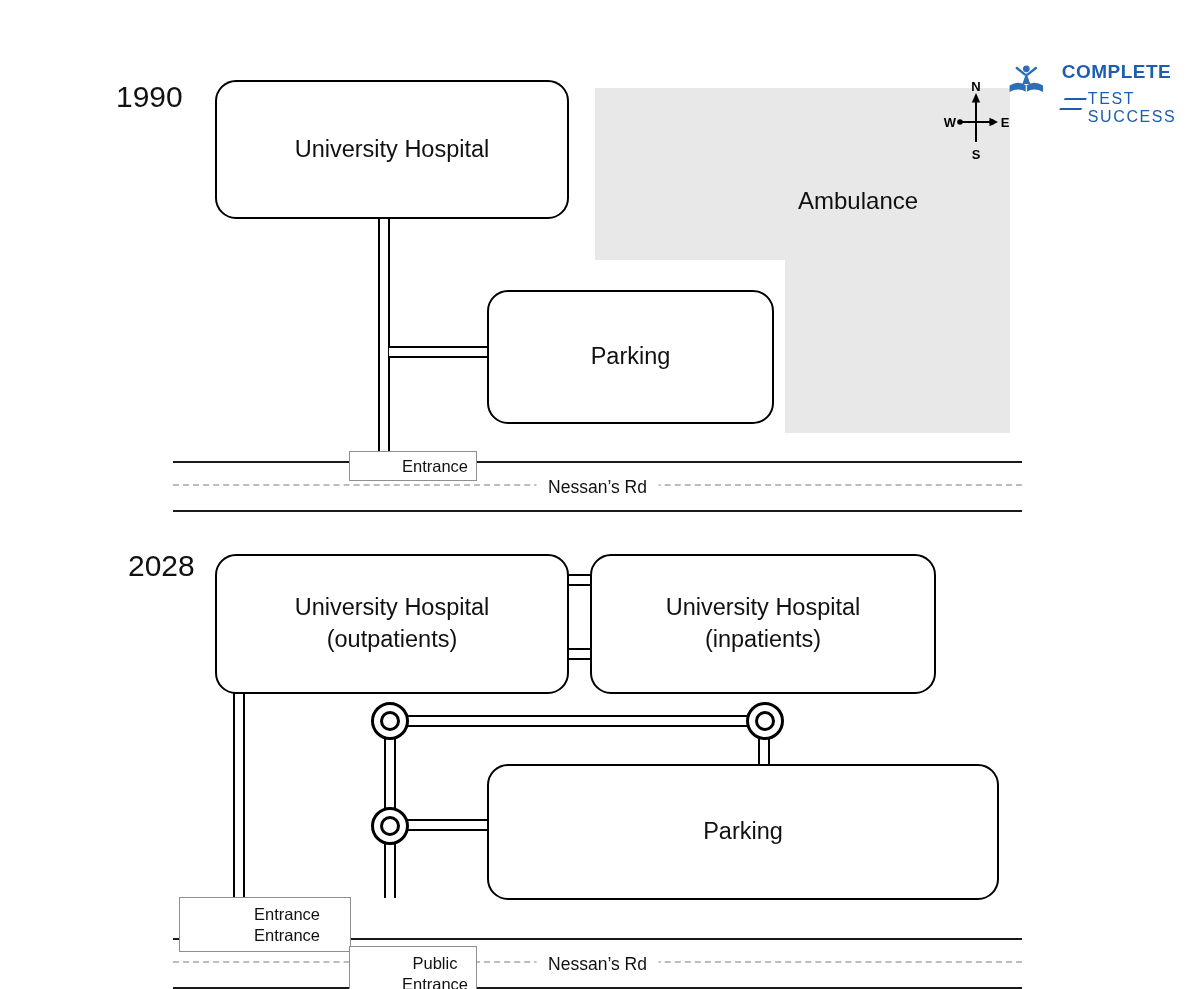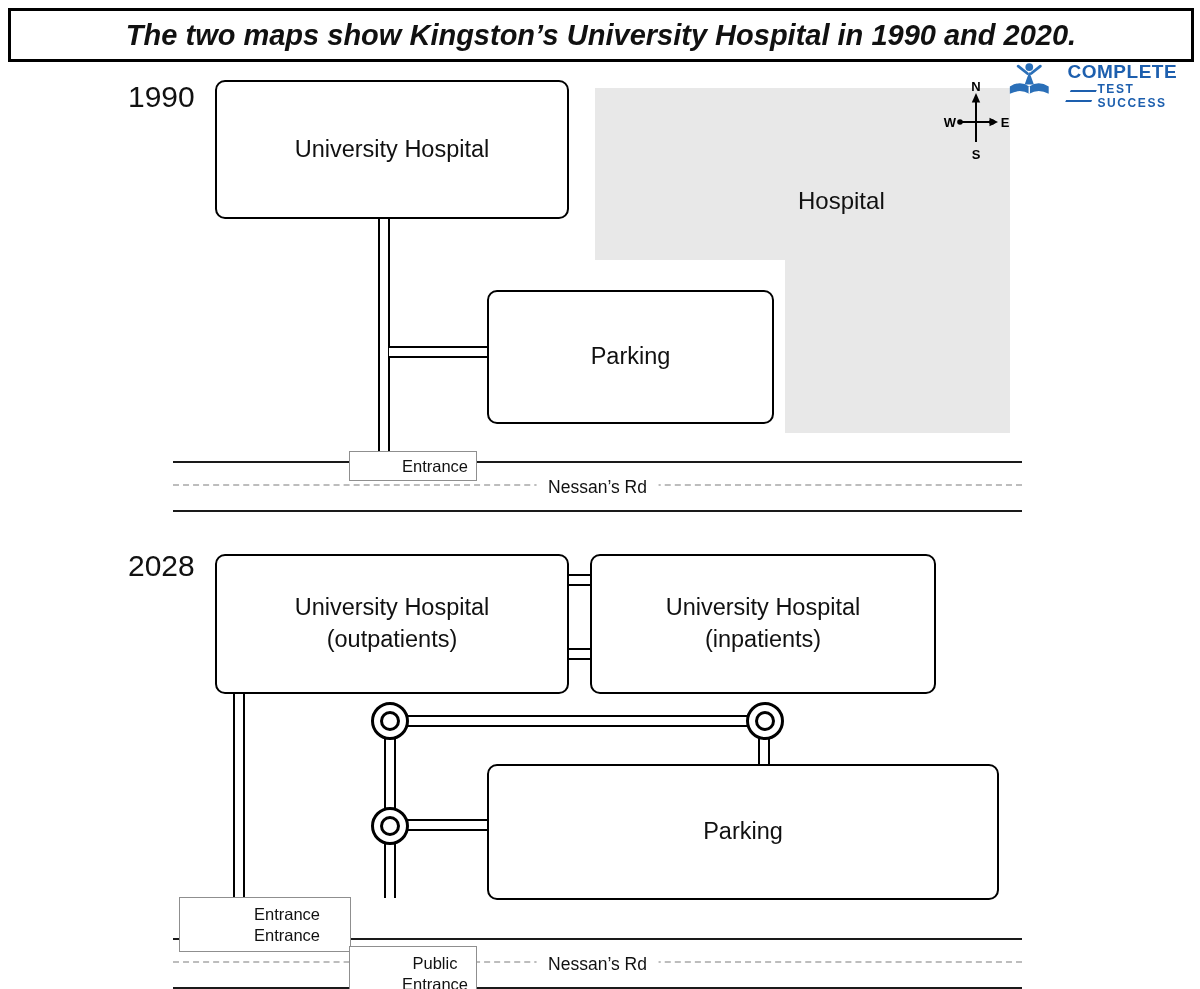--- a/index.html
+++ b/index.html
@@ -13,25 +13,25 @@
     border:3px solid #000;display:flex;align-items:center;justify-content:center;
     background:#fff;
   }
   .title-box span{font-size:29px;font-weight:bold;font-style:italic;white-space:nowrap;}
   
   .logo{position:absolute;left:1008px;top:60px;display:flex;align-items:flex-start;gap:17px;z-index:7;}
   .logo-text{display:flex;flex-direction:column;margin-top:2px;}
   .logo-line1{font-size:19px;font-weight:bold;color:#1d5fae;letter-spacing:.5px;line-height:1.05;}
   .logo-line2-row{display:flex;align-items:center;gap:4px;}
   .logo-swoosh{display:inline-block;width:28px;height:8px;border-top:2px solid #1d5fae;border-bottom:2px solid #1d5fae;transform:skewX(-25deg);}
-  .logo-line2{font-size:12px;font-weight:bold;color:#1d5fae;letter-spacing:1.6px;}
+  .logo-line2{font-size:16px;font-weight:normal;color:#1d5fae;letter-spacing:1.6px;margin-top:8px;}
   
   .year-label{position:absolute;font-size:30px;z-index:3;}
   .box{
-    position:absolute;background:#fff;border:2.5px solid #000;border-radius:10px;
+    position:absolute;background:#fff;border:2.5px solid #000;border-radius:21px;
     display:flex;flex-direction:column;align-items:center;justify-content:center;
     text-align:center;font-size:23.5px;line-height:1.35;z-index:2;
   }
   .box span{display:block;}
   .small-box{
     position:absolute;background:#fff;border:1px solid #8f8f8f;
     display:flex;flex-direction:column;align-items:center;justify-content:center;
     text-align:center;font-size:16.5px;line-height:1.25;z-index:6;padding-left:44px;
   }
   .vroad{position:absolute;width:8px;background:#fff;border-left:2.5px solid #000;border-right:2.5px solid #000;z-index:1;}
@@ -55,46 +55,43 @@
     position:absolute;left:50%;top:50%;transform:translate(-50%,-50%);
     background:#fff;padding:0 12px;font-size:17.5px;white-space:nowrap;
   }
   .compass{position:absolute;left:938px;top:80px;z-index:3;}
 </style>
 </head>
 <body>
 
 <div class="page">
 
-  <div class="title-box">
-    <span>The two maps show Kingston’s University Hospital in 1990 and 2020.</span>
-  </div>
 
   <div class="logo">
     <svg width="46" height="40" viewBox="0 0 46 40">
       <circle cx="23" cy="6" r="4.2" fill="#2a6fb8"></circle>
       <line x1="21" y1="13" x2="11" y2="5" stroke="#2a6fb8" stroke-width="3" stroke-linecap="round"></line>
       <line x1="25" y1="13" x2="35" y2="5" stroke="#2a6fb8" stroke-width="3" stroke-linecap="round"></line>
       <path d="M23 11 L18 25 L28 25 Z" fill="#2a6fb8"></path>
       <path d="M2 27 Q13 20 23 27 Q33 20 44 27 L44 35 Q33 29 23 35 Q13 29 2 35 Z" fill="#2a6fb8"></path>
       <line x1="23" y1="27" x2="23" y2="35" stroke="#fff" stroke-width="1.5"></line>
     </svg>
     <div class="logo-text">
       <div class="logo-line1">COMPLETE</div>
       <div class="logo-line2-row">
         <span class="logo-swoosh"></span>
         <span class="logo-line2">TEST SUCCESS</span>
       </div>
     </div>
   </div>
 
-  <div class="year-label" style="left:128px;top:80px;">1990</div>
+  <div class="year-label" style="left:116px;top:80px;">1990</div>
 
   <div class="farmland"></div>
-  <div class="farmland-label">Hospital</div>
+  <div class="farmland-label">Ambulance</div>
 
   <svg class="compass" width="76" height="84" viewBox="0 0 76 84">
     <line x1="38" y1="22" x2="38" y2="62" stroke="#000" stroke-width="2"></line>
     <path d="M38 13 L33.8 22.5 L42.2 22.5 Z" fill="#000"></path>
     <line x1="22" y1="42" x2="54" y2="42" stroke="#000" stroke-width="2"></line>
     <circle cx="22" cy="42" r="2.8" fill="#000"></circle>
     <circle cx="54" cy="42" r="2.8" fill="#000"></circle>
     <path d="M60 42 L51.5 37.8 L51.5 46.2 Z" fill="#000"></path>
     <text x="38" y="11" text-anchor="middle" font-size="13" font-weight="bold">N</text>
     <text x="12" y="46.5" text-anchor="middle" font-size="13" font-weight="bold">W</text>

